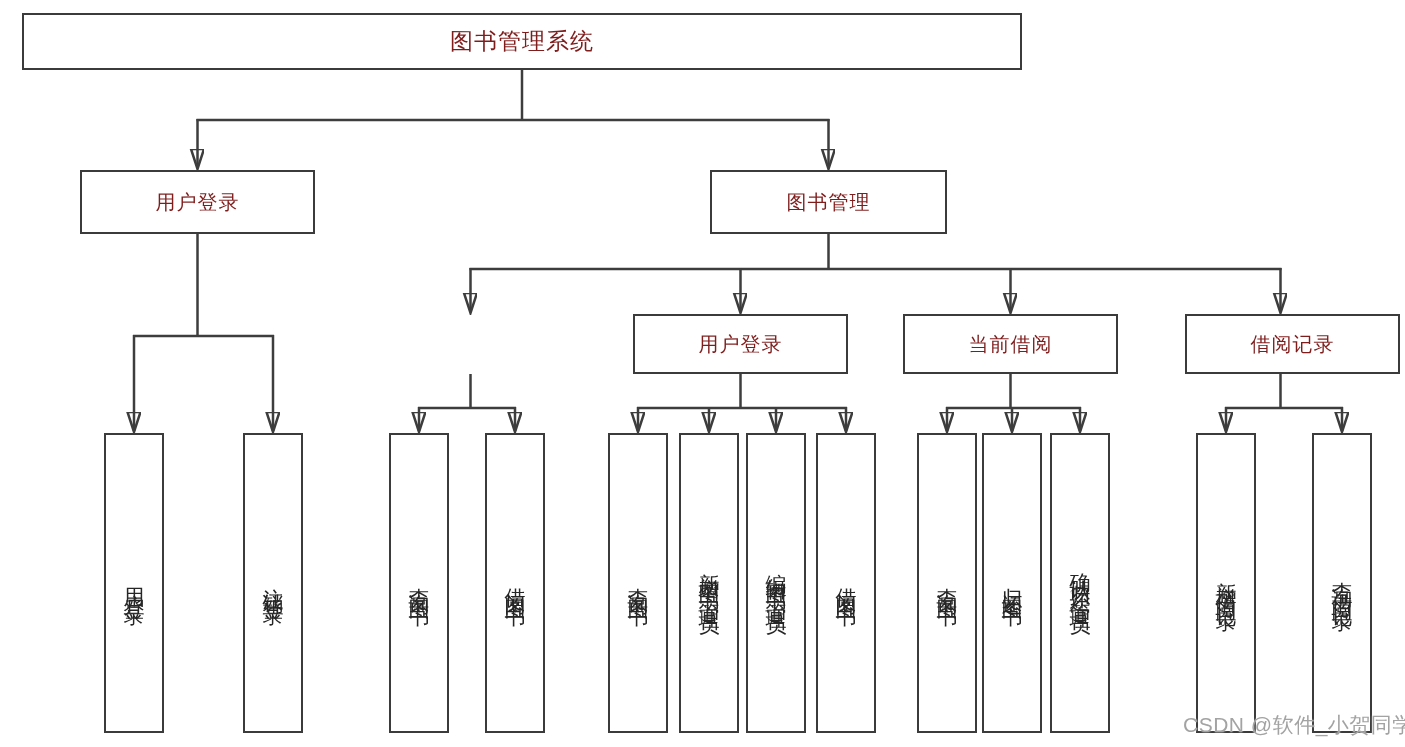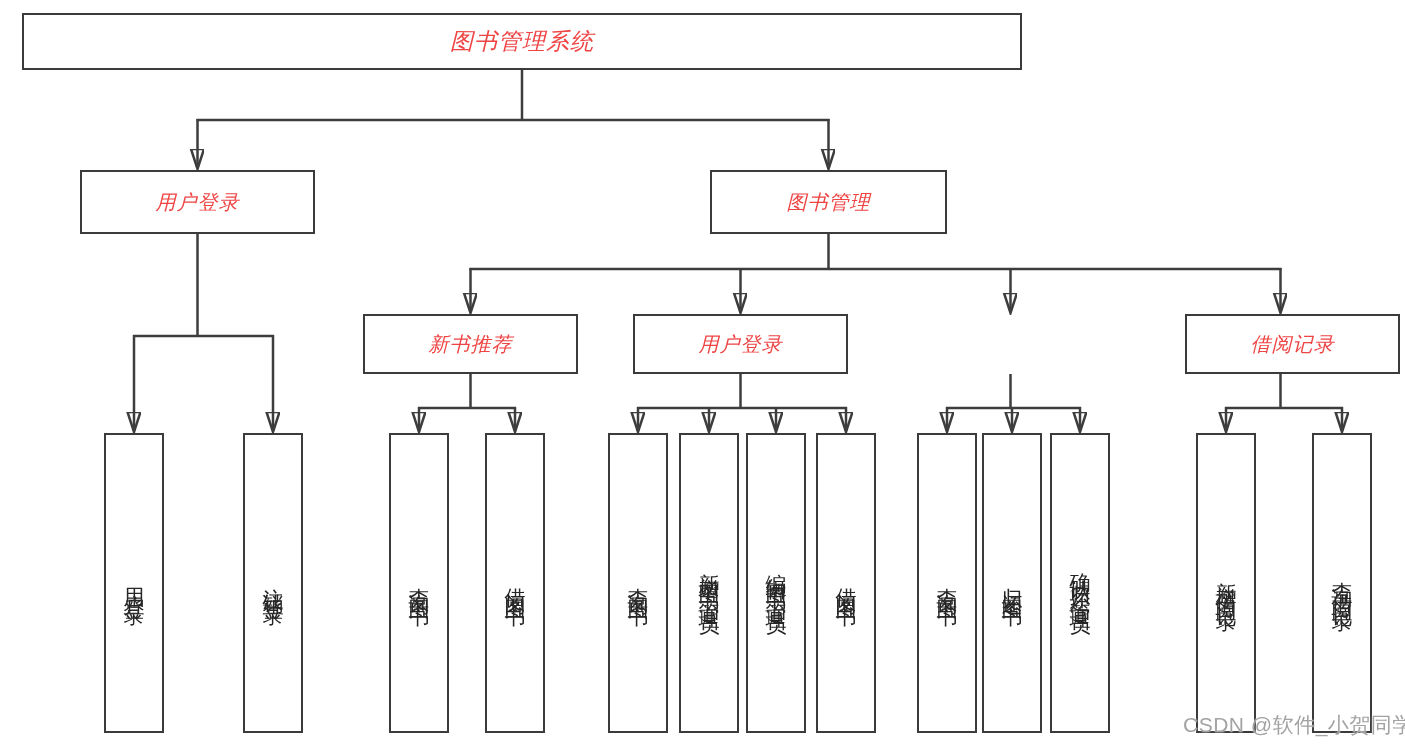--- a/index.html
+++ b/index.html
@@ -25,27 +25,26 @@
   .connector-layer path,
   .connector-layer line {
     stroke: #3d3d3d;
     stroke-width: 2.5;
     fill: none;
   }
   .box {
     position: absolute;
     border: 2.5px solid #3b3b3b;
     background: #ffffff;
-    color: #ef4444;
+    color: #7f1d1d;
     display: flex;
     align-items: center;
     justify-content: center;
     box-sizing: border-box;
     text-align: center;
-    font-style: italic;
   }
   .root-box   { font-size: 23px; letter-spacing: 1px; }
   .branch-box { font-size: 20px; letter-spacing: 1px; }
   .leaf-box {
     position: absolute;
     top: 433px;
     width: 60px;
     height: 300px;
     border: 2.5px solid #3b3b3b;
     background: #ffffff;
@@ -136,22 +135,22 @@
       <line x1="1226" y1="407" x2="1226" y2="431" marker-end="url(#arw)"></line>
       <line x1="1342" y1="407" x2="1342" y2="431" marker-end="url(#arw)"></line>
     </g>
   </svg>
 
   <div class="box root-box" style="left:22px; top:13px; width:1000px; height:57px;">图书管理系统</div>
 
   <div class="box branch-box" style="left:80px; top:170px; width:235px; height:64px;">用户登录</div>
   <div class="box branch-box" style="left:710px; top:170px; width:237px; height:64px;">图书管理</div>
 
-  <div class="box branch-box" style="left:363px; top:314px; width:215px; height:60px;">新书推荐</div>
   <div class="box branch-box" style="left:633px; top:314px; width:215px; height:60px;">用户登录</div>
+  <div class="box branch-box" style="left:903px; top:314px; width:215px; height:60px;">当前借阅</div>
   <div class="box branch-box" style="left:1173px; top:314px; width:215px; height:60px;margin-left:12px;">借阅记录</div>
 
   <div class="leaf-box" style="left:104px;">用户登录</div>
   <div class="leaf-box" style="left:243px;">注销登录</div>
 
   <div class="leaf-box" style="left:389px;">查询图书</div>
   <div class="leaf-box" style="left:485px;">借阅图书</div>
 
   <div class="leaf-box" style="left:608px;">查询图书</div>
   <div class="leaf-box" style="left:679px;">新增图书（管理员）</div>

